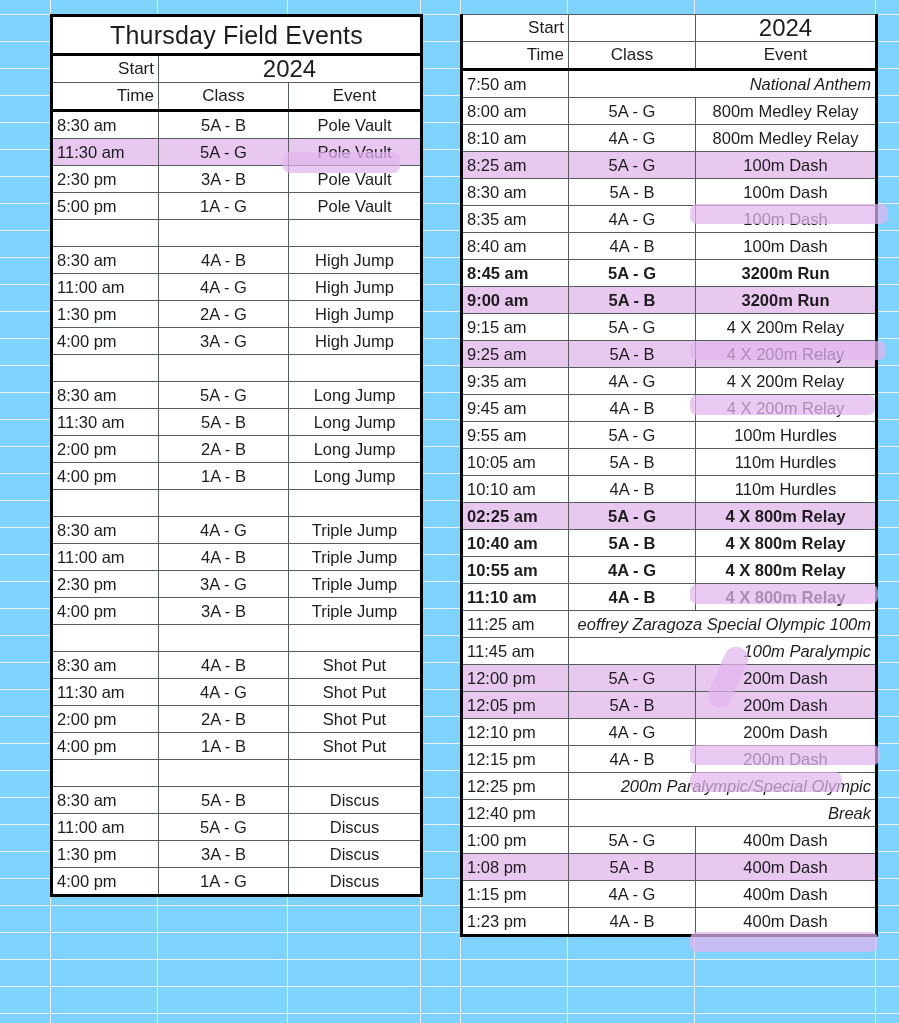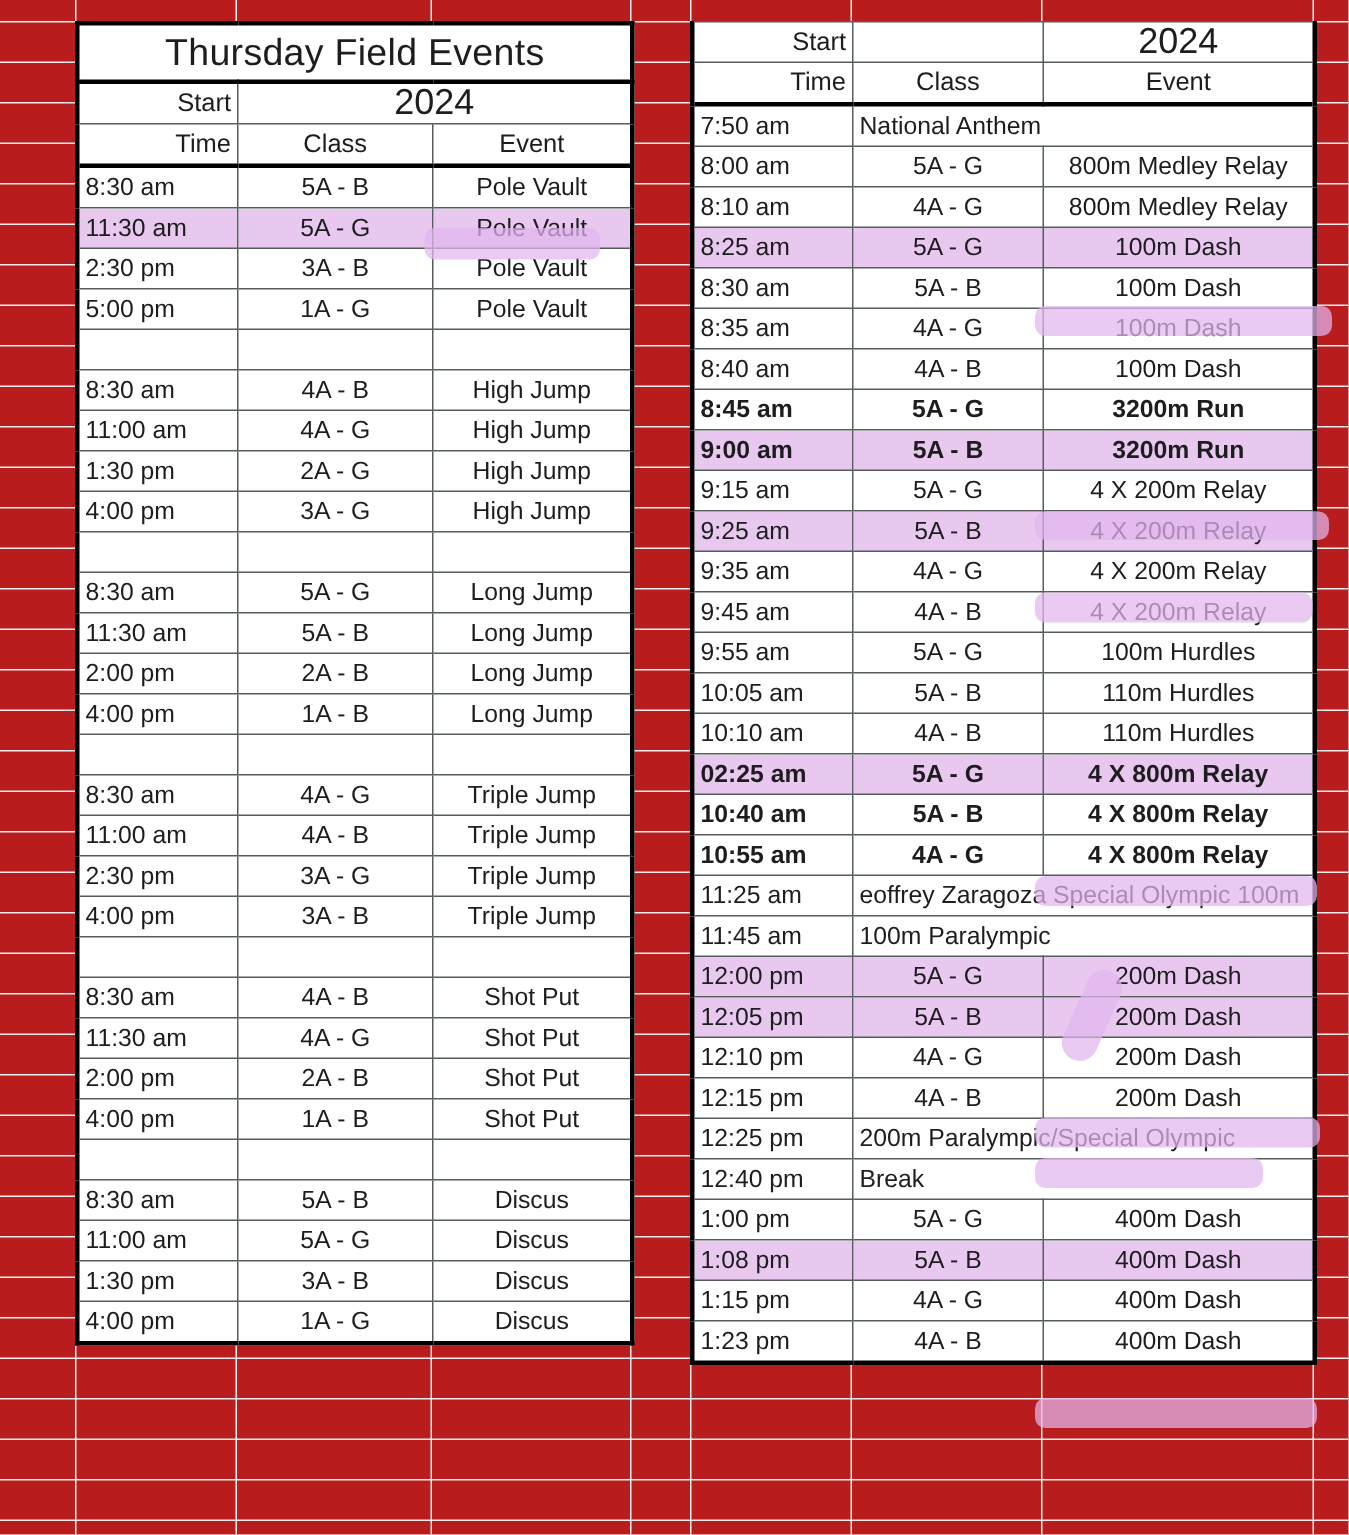--- a/index.html
+++ b/index.html
@@ -10,21 +10,21 @@
   body {
     font-family: "Liberation Sans", sans-serif;
     -webkit-font-smoothing: antialiased;
   }
 
   #canvas {
     position: relative;
     width: 899px;
     height: 1023px;
     overflow: hidden;
-    background: #b91c1c;
+    background: #7dd3fc;
   }
 
   
   .grid-layer {
     position: absolute;
     inset: 0;
     pointer-events: none;
   }
   .grid-h {
     position: absolute;
@@ -79,21 +79,22 @@
     color: #000;
   }
   .hdr-plain {
     text-align: center;
     font-size: 17px !important;
   }
   .c-time  { text-align: left; }
   .c-class { text-align: center; }
   .c-event { text-align: center; }
   .span-mid {
-    text-align: left;
+    text-align: right;
+    font-style: italic;
   }
   .blank td { height: 26px; }
   .bold td, td.bold { font-weight: bold; }
 
   
   .hl td { background: #e9c8f0; }
 
   
   .frame-top td    { border-top: 3px solid #000 !important; }
   .frame-bottom td { border-bottom: 3px solid #000 !important; }
@@ -449,20 +450,25 @@
         <tr class="bold">
           <td class="c-time frame-left">10:40 am</td>
           <td class="c-class">5A - B</td>
           <td class="c-event frame-right">4 X 800m Relay</td>
         </tr>
         <tr class="bold">
           <td class="c-time frame-left">10:55 am</td>
           <td class="c-class">4A - G</td>
           <td class="c-event frame-right">4 X 800m Relay</td>
         </tr>
+        <tr class="bold">
+          <td class="c-time frame-left">11:10 am</td>
+          <td class="c-class">4A - B</td>
+          <td class="c-event frame-right">4 X 800m Relay</td>
+        </tr>
         <tr class="">
           <td class="c-time frame-left">11:25 am</td>
           <td class="span-mid frame-right" colspan="2">eoffrey Zaragoza Special Olympic 100m</td>
         </tr>
         <tr class="">
           <td class="c-time frame-left">11:45 am</td>
           <td class="span-mid frame-right" colspan="2">100m Paralympic</td>
         </tr>
         <tr class="hl">
           <td class="c-time frame-left">12:00 pm</td>

